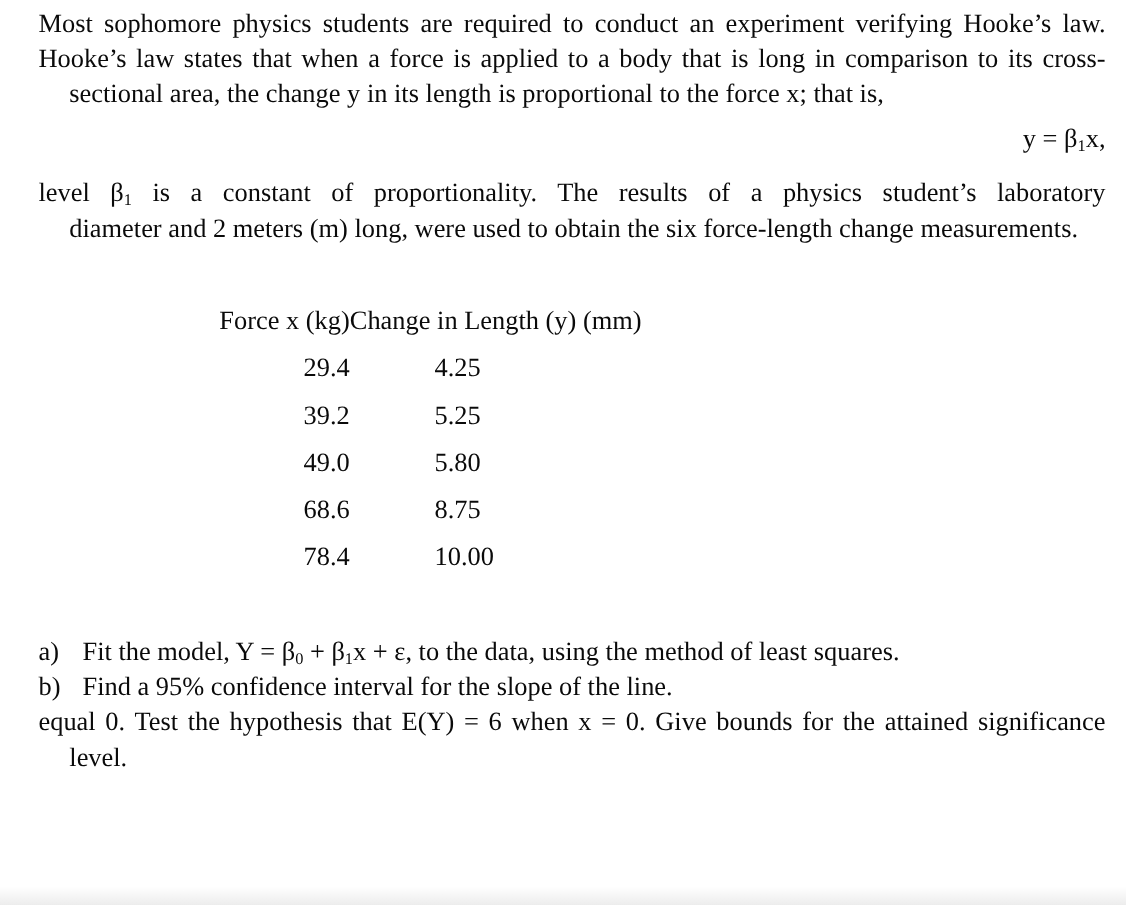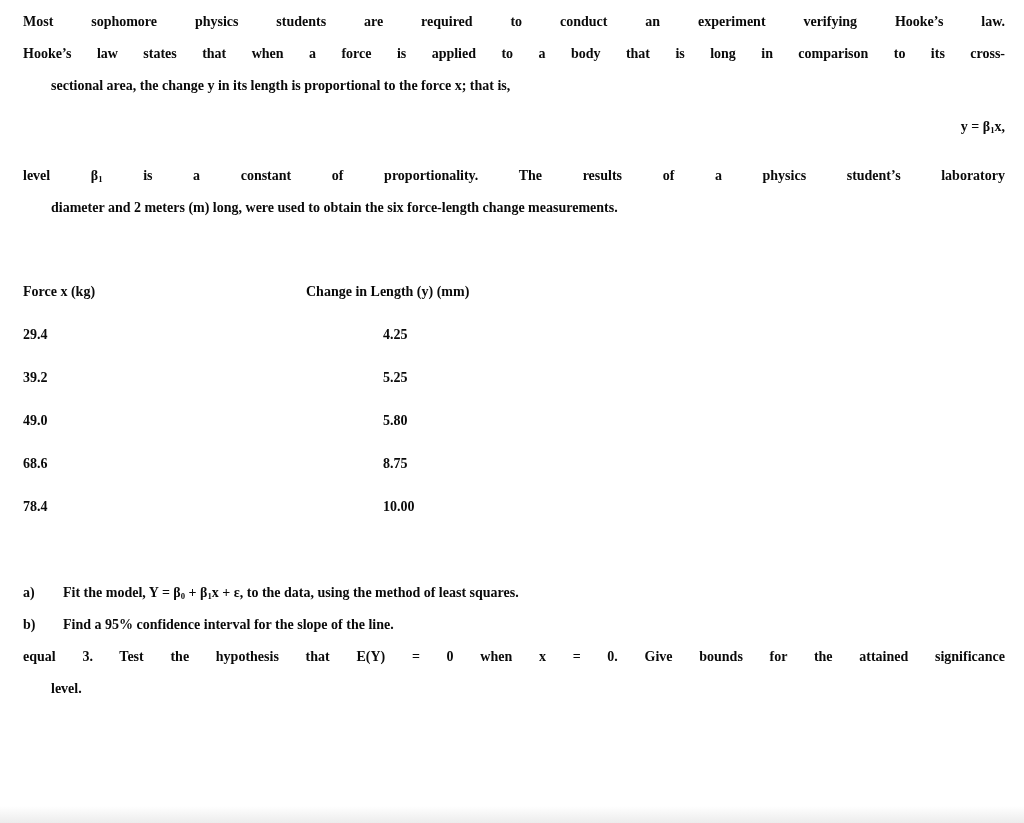--- a/index.html
+++ b/index.html
@@ -9,24 +9,23 @@
   }
   body {
     width: 1024px;
     height: 823px;
     overflow: hidden;
     position: relative;
     font-family: "Liberation Serif", "DejaVu Serif", serif;
     color: #0a0a0a;
   }
   .page {
-    padding: 6px 19px 0 23px;
-    font-size: 14px;
+    padding: 6px 19px 0 35px;
+    font-size: 24px;
     line-height: 32px;
-    font-weight: bold;
   }
   .para { margin: 0; }
   .jline {
     display: block;
     text-align: justify;
     text-align-last: justify;
     min-height: 32px;
     white-space: normal;
   }
   .jline.last {
@@ -37,21 +36,21 @@
     font-size: 62%;
     line-height: 0;
     vertical-align: -0.22em;
   }
   .equation {
     text-align: right;
     margin: 9px 0 17px 0;
     min-height: 32px;
   }
   
-  .dtable { margin-top: 52px; }
+  .dtable { margin-top: 52px; text-align: right; }
   .trow {
     display: flex;
     margin-top: 11px;
     min-height: 32px;
   }
   .trow.thead { margin-top: 0; }
   .tc1 { width: 283px; flex: none; }
   .tc2 { padding-left: 77px; }
   .thead .tc2 { padding-left: 0; }
   
@@ -119,20 +118,20 @@
   </div>
 
   <div class="questions">
     <div class="qline">
       <span class="qlabel">a)</span><span>Fit the model, Y = β</span><sub>0</sub><span> + β</span><sub>1</sub><span>x + ε, to the data, using the method of least squares.</span>
     </div>
     <div class="qline">
       <span class="qlabel">b)</span><span>Find a 95% confidence interval for the slope of the line.</span>
     </div>
     <div class="para">
-      <span class="jline">equal 3. Test the hypothesis that E(Y) = 0 when x = 0. Give bounds for the attained significance</span>
+      <span class="jline">equal 0. Test the hypothesis that E(Y) = 6 when x = 0. Give bounds for the attained significance</span>
       <span class="jline last">level.</span>
     </div>
   </div>
 
 </div>
 
 <div class="bottom-edge"></div>
 
 </body></html>

